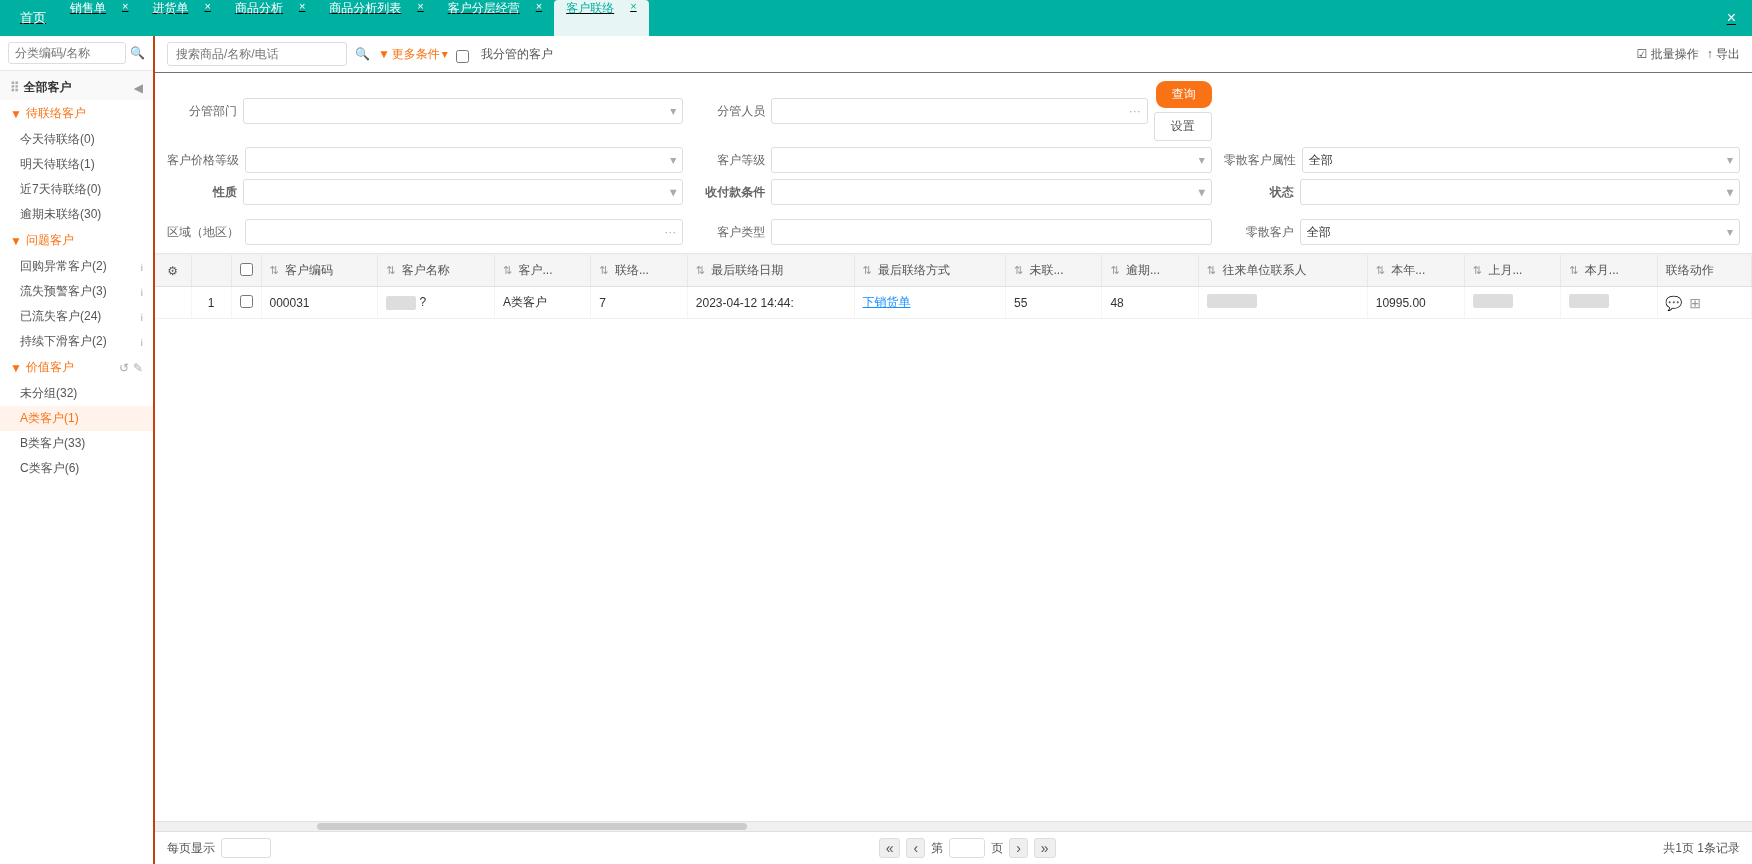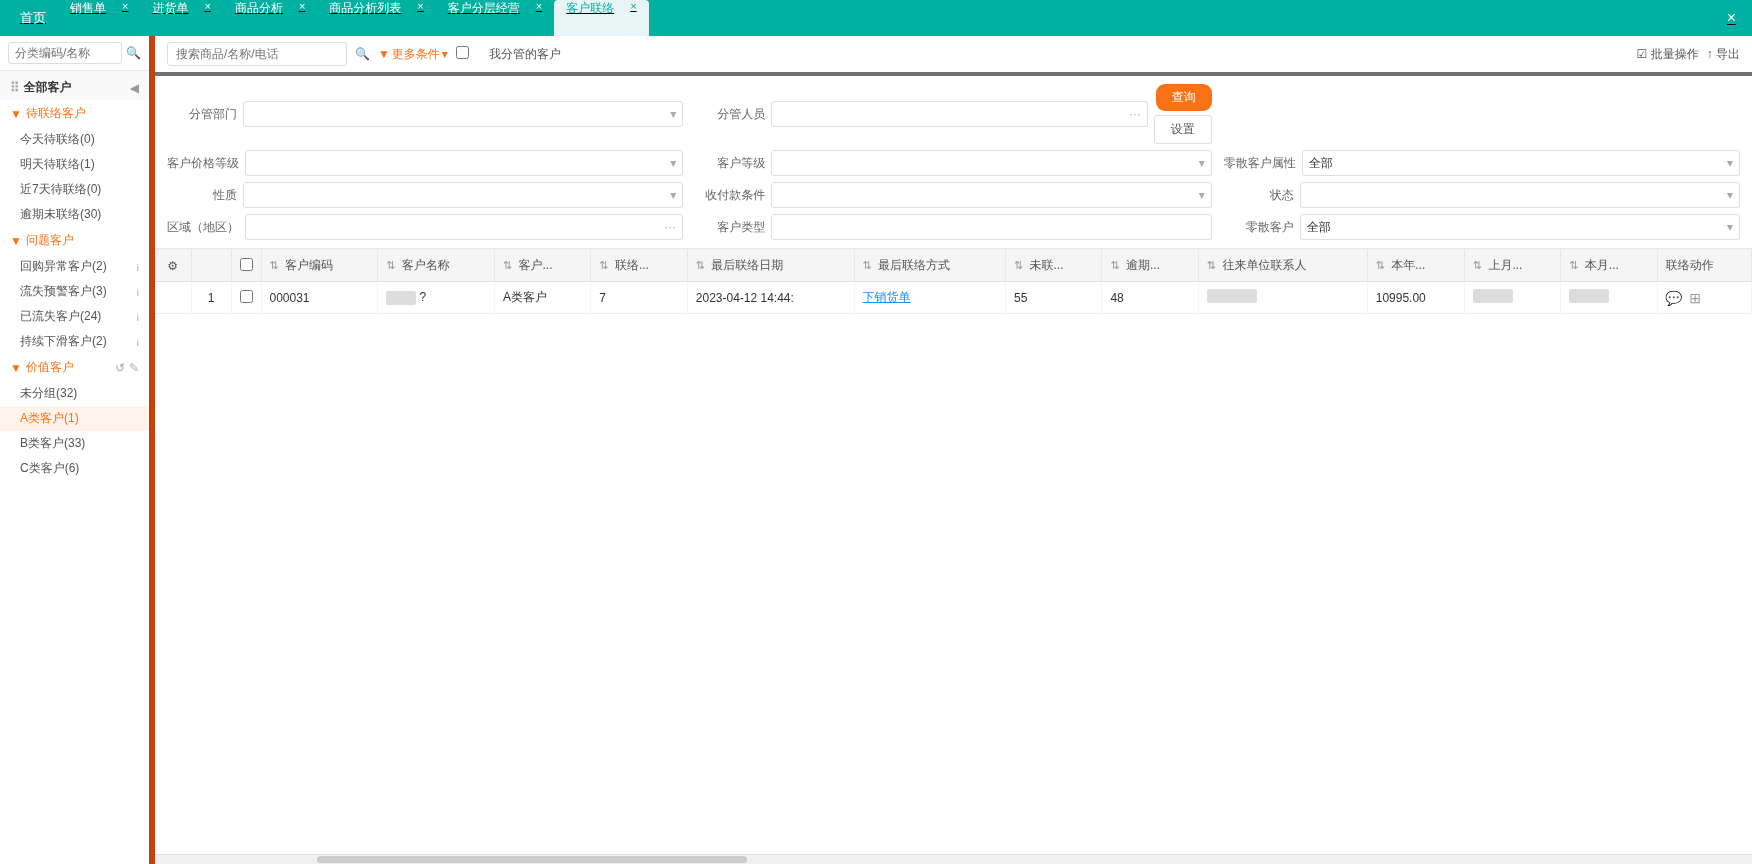--- a/index.html
+++ b/index.html
@@ -10,46 +10,46 @@
     .nav-tab { color: white; padding: 0 12px; height: 36px; display: flex; align-items: flex-start; cursor: pointer; font-size: 13px; position: relative; gap: 10px; }
     .nav-tab.active { background: #e8f5f5; color: #00b0a0; border-radius: 4px 4px 0 0; }
     .nav-tab .close-x { margin-left: 6px; font-size: 11px; cursor: pointer; }
     .nav-home { color: white; padding: 0 12px; height: 36px; display: flex; align-items: center; cursor: pointer; font-size: 13px; }
     .nav-close-all { margin-left: auto; color: white; cursor: pointer; font-size: 16px; padding: 0 8px; }
 
     
     .main-layout { display: flex; height: calc(864px - 36px); }
 
     
-    .sidebar { width: 155px; background: white; border-right: 6px solid #c2410c; display: flex; flex-direction: column; overflow-y: auto; }
+    .sidebar { width: 155px; background: white; border-right: 2px solid #c2410c; display: flex; flex-direction: column; overflow-y: auto; }
     .sidebar-search { padding: 6px 8px; display: flex; align-items: center; border-bottom: 1px solid #e8e8e8; }
     .sidebar-search input { width: 100%; border: 1px solid #ddd; border-radius: 3px; padding: 3px 6px; font-size: 12px; color: #999; }
     .sidebar-search .search-icon { color: #999; margin-left: 4px; cursor: pointer; }
     
     .sidebar-header { display: flex; align-items: center; justify-content: space-between; padding: 8px 10px 4px; background: #f9f9f9; }
     .sidebar-header-title { font-weight: bold; font-size: 13px; color: #333; display: flex; align-items: center; }
     .sidebar-header-title::before { content: '⠿'; margin-right: 4px; color: #aaa; }
     .sidebar-collapse { color: #999; cursor: pointer; font-size: 12px; }
     
     .sidebar-group { }
     .sidebar-group-header { display: flex; align-items: center; padding: 5px 10px; color: #f97316; font-size: 12px; cursor: pointer; }
     .sidebar-group-header .arrow { margin-right: 4px; }
     .sidebar-item { padding: 4px 10px 4px 20px; color: #555; cursor: pointer; display: flex; align-items: center; justify-content: space-between; text-align: right; }
     .sidebar-item.active { background: #fff3eb; color: #f97316; }
     .sidebar-item .item-icon { color: #aaa; margin-left: 4px; font-size: 10px; }
     
     
     .content-area { flex: 1; display: flex; flex-direction: column; overflow: hidden; }
 
     
-    .filter-bar { background: white; padding: 6px 12px; border-bottom: 4px solid #737373; display: flex; align-items: center; gap: 8px; }
+    .filter-bar { background: white; padding: 6px 12px; border-bottom: 1px solid #737373; display: flex; align-items: center; gap: 8px; }
     .filter-search-input { border: 1px solid #ddd; border-radius: 3px; padding: 4px 8px; width: 180px; color: #999; }
     .filter-search-icon { color: #999; cursor: pointer; }
     .filter-more { color: #f97316; cursor: pointer; display: flex; align-items: center; gap: 2px; }
-    .filter-checkbox { display: flex; align-items: flex-start; gap: 20px; color: #555; }
+    .filter-checkbox { display: flex; align-items: flex-end; gap: 12px; color: #555; }
     .filter-actions { margin-left: auto; display: flex; gap: 8px; }
     .batch-btn { color: #555; cursor: pointer; font-size: 12px; }
     .export-btn { color: #555; cursor: pointer; font-size: 12px; }
     .filter-row { display: flex; align-items: center; gap: 6px; }
     .filter-label { color: #666; white-space: nowrap; min-width: 70px; text-align: right; }
     .filter-input { flex: 1; border: 1px solid #ddd; border-radius: 3px; padding: 3px 6px; color: #333; display: flex; align-items: center; justify-content: space-between; min-height: 26px; }
     .filter-btn-query { background: #f97316; color: white; border: none; border-radius: 9px; padding: 5px 16px; cursor: pointer; font-size: 12px; }
     .filter-btn-set { background: white; color: #555; border: 1px solid #ddd; border-radius: 3px; padding: 5px 16px; cursor: pointer; font-size: 12px; }
 
     
@@ -259,21 +259,21 @@
         </div>
         <div class="filter-row">
           <span class="filter-label">零散客户属性</span>
           <div class="filter-input" style="flex:1;">
             <span>全部</span>
             <span style="margin-left:auto;color:#aaa;">▾</span>
           </div>
         </div>
       </div>
 
-      <div style="display:grid;grid-template-columns:1fr 1fr 1fr;gap:6px 12px;margin-bottom:6px;">
+      <div style="display:grid;grid-template-columns:1fr 1fr 1fr;gap:6px 12px;margin-bottom:14px;font-weight:bold;">
         <div class="filter-row">
           <span class="filter-label">性质</span>
           <div class="filter-input" style="flex:1;">
             <span style="margin-left:auto;color:#aaa;">▾</span>
           </div>
         </div>
         <div class="filter-row">
           <span class="filter-label">收付款条件</span>
           <div class="filter-input" style="flex:1;">
             <span style="margin-left:auto;color:#aaa;">▾</span>
@@ -426,15 +426,33 @@
             </td>
           </tr>
         </tbody>
       </table>
     </div>
 
     <div class="h-scroll">
       <div class="h-scroll-thumb"></div>
     </div>
 
+    <div class="bottom-bar">
+      <div class="page-size-selector">
+        <span>每页显示</span>
+        <input class="page-size-input" type="text" style="">
+      </div>
+      <div class="pagination">
+        <button class="page-btn">«</button>
+        <button class="page-btn">‹</button>
+        <span>第</span>
+        <input class="page-input" type="text" style="">
+        <span>页</span>
+        <button class="page-btn">›</button>
+        <button class="page-btn">»</button>
+      </div>
+      <div class="total-info">
+        <span>共1页 1条记录</span>
+      </div>
+    </div>
 
   </div>
 </div>
 
 </body></html>

